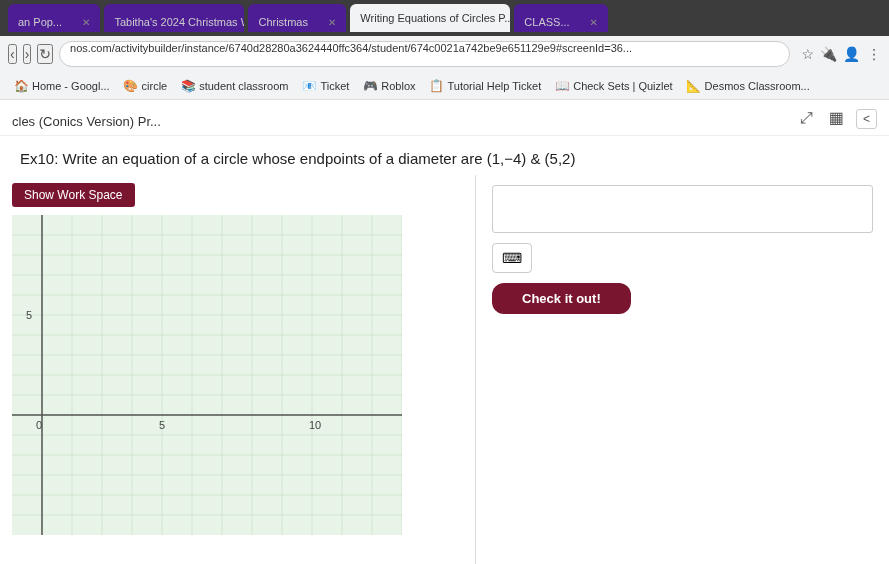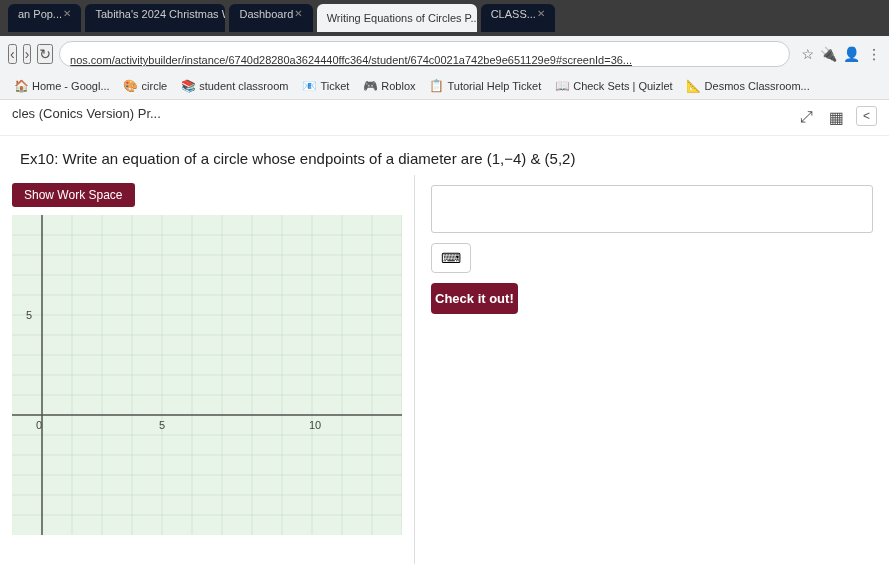--- a/index.html
+++ b/index.html
@@ -3,75 +3,75 @@
   <meta charset="utf-8">
   <style>
     * { margin: 0; padding: 0; box-sizing: border-box; }
     body { width: 889px; height: 564px; overflow: hidden; font-family: Arial, sans-serif; background: #fff; }
 
     
     .browser-chrome { background: #3c3c3c; height: 36px; display: flex; align-items: center; padding: 0 8px; gap: 4px; }
     .tab { background: #fff; border-radius: 6px 6px 0 0; padding: 4px 10px; font-size: 11px; color: #333; display: flex; align-items: center; gap: 4px; height: 28px; max-width: 160px; white-space: nowrap; overflow: hidden; }
     .tab.active { background: #f1f3f4; }
     .tab-close { color: #888; font-size: 10px; cursor: pointer; }
-    .tab-inactive { background: #0f172a; color: #ccc; border-radius: 6px 6px 0 0; padding: 4px 10px; font-size: 11px; display: flex; align-items: flex-start; gap: 1px; height: 28px; max-width: 140px; white-space: nowrap; overflow: hidden; }
+    .tab-inactive { background: #4c1d95; color: #ccc; border-radius: 6px 6px 0 0; padding: 4px 10px; font-size: 11px; display: flex; align-items: flex-end; gap: 20px; height: 28px; max-width: 140px; white-space: nowrap; overflow: hidden; }
 
     .address-bar-row { background: #f1f3f4; height: 36px; display: flex; align-items: center; padding: 4px 8px; gap: 6px; }
-    .address-bar { flex: 1; background: #fff; border: 1px solid #ccc; border-radius: 16px; height: 26px; display: flex; align-items: flex-end; padding: 0 10px; font-size: 11px; color: #333; overflow: hidden; white-space: nowrap; text-decoration: underline; }
+    .address-bar { flex: 1; background: #fff; border: 1px solid #ccc; border-radius: 16px; height: 26px; display: flex; align-items: flex-start; padding: 0 10px; font-size: 11px; color: #333; overflow: hidden; white-space: nowrap; }
     .address-icons { display: flex; align-items: center; gap: 6px; margin-left: 6px; }
     .addr-icon { font-size: 14px; color: #555; cursor: pointer; }
 
     .bookmarks-bar { background: #f1f3f4; border-bottom: 1px solid #ddd; height: 28px; display: flex; align-items: center; padding: 0 8px; gap: 2px; overflow: hidden; }
     .bookmark-item { display: flex; align-items: center; gap: 3px; padding: 2px 6px; border-radius: 4px; font-size: 11px; color: #333; cursor: pointer; white-space: nowrap; }
     .bm-icon { font-size: 12px; }
 
     
     .page-content { background: #fff; height: calc(564px - 36px - 36px - 28px); overflow: hidden; display: flex; flex-direction: column; }
 
     
-    .page-topbar { display: flex; align-items: flex-start; padding: 6px 12px; border-bottom: 1px solid #eee; gap: 8px; }
+    .page-topbar { display: flex; align-items: flex-end; padding: 6px 12px; border-bottom: 1px solid #eee; gap: 8px; }
     .page-title-text { font-size: 13px; color: #333; flex: 1; }
     .icon-btn { background: none; border: none; cursor: pointer; font-size: 16px; color: #555; padding: 2px 4px; }
     .collapse-btn { background: #fff; border: 1px solid #ccc; border-radius: 3px; padding: 2px 6px; cursor: pointer; font-size: 12px; color: #555; margin-left: auto; }
 
     
     .main-layout { display: flex; flex: 1; overflow: hidden; }
 
     
-    .graph-area { width: 415px; border-right: 1px solid #ddd; display: flex; flex-direction: column; }
+    .graph-area { width: 476px; border-right: 1px solid #ddd; display: flex; flex-direction: column; }
     .show-workspace-btn { background: #7a1530; color: #fff; border: none; padding: 5px 12px; font-size: 12px; cursor: pointer; border-radius: 3px; margin: 8px 12px; width: fit-content; }
 
     .graph-canvas-wrapper { flex: 1; position: relative; overflow: hidden; margin: 0 0 0 12px; }
 
     
     .answer-area { flex: 1; padding: 10px 16px; display: flex; flex-direction: column; gap: 10px; }
     .answer-input-box { border: 1px solid #ccc; border-radius: 3px; height: 48px; width: 100%; display: flex; align-items: center; padding: 6px 8px; background: #fff; }
     .answer-input-box input { border: none; outline: none; font-size: 13px; width: 100%; color: #333; }
 
     .keyboard-btn { background: #fff; border: 1px solid #ccc; border-radius: 4px; padding: 4px 8px; cursor: pointer; font-size: 14px; width: 40px; height: 30px; display: flex; align-items: center; justify-content: center; }
-    .check-btn { background: #7a1530; color: #fff; border: none; padding: 8px 4px; font-size: 13px; font-weight: bold; border-radius: 4px; cursor: pointer; width: fit-content; }
+    .check-btn { background: #7a1530; color: #fff; border: none; padding: 8px 30px; font-size: 13px; font-weight: bold; border-radius: 12px; cursor: pointer; width: fit-content; }
 
     
     .question-area { padding: 14px 35px 8px 20px; }
     .question-text { font-size: 15px; color: #222; }
   </style>
 </head>
 <body>
 
 <div class="browser-chrome">
   <div class="tab-inactive">
     <span>an Pop...</span>
     <span class="tab-close">✕</span>
   </div>
   <div class="tab-inactive">
     <span>Tabitha's 2024 Christmas Wi...</span>
 
   </div>
   <div class="tab-inactive">
-    <span>Dashboard</span>
+    <span>Christmas</span>
     <span class="tab-close">✕</span>
   </div>
   <div class="tab active">
     <span>Writing Equations of Circles P...</span>
 
   </div>
   <div class="tab-inactive">
     <span>CLASS...</span>
     <span class="tab-close">✕</span>
   </div>

